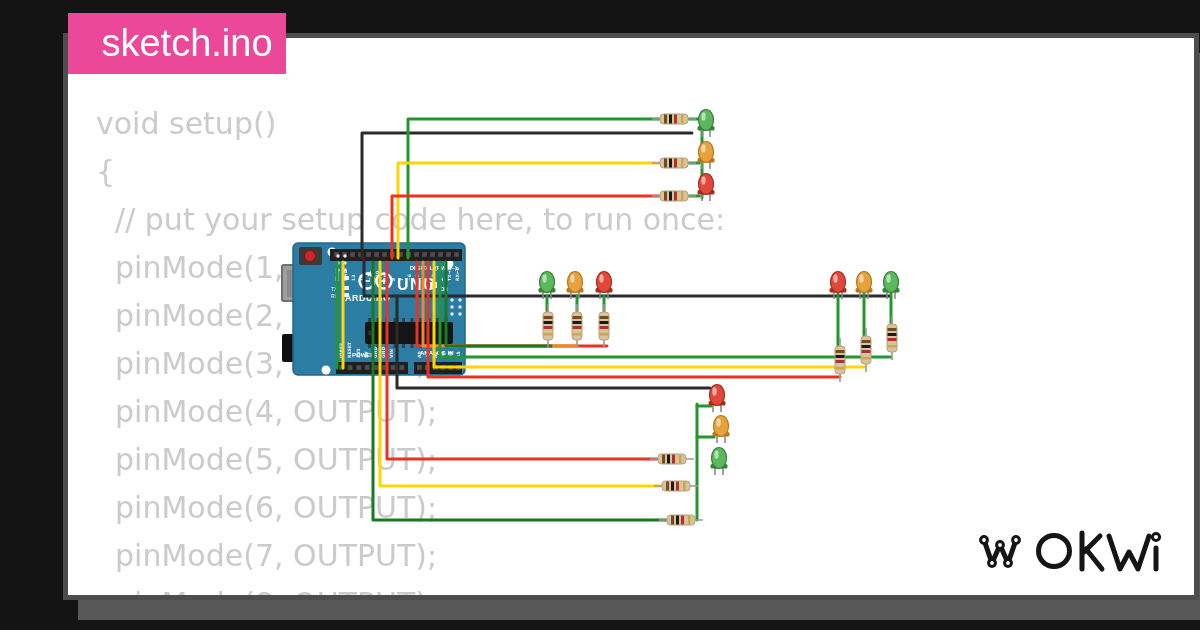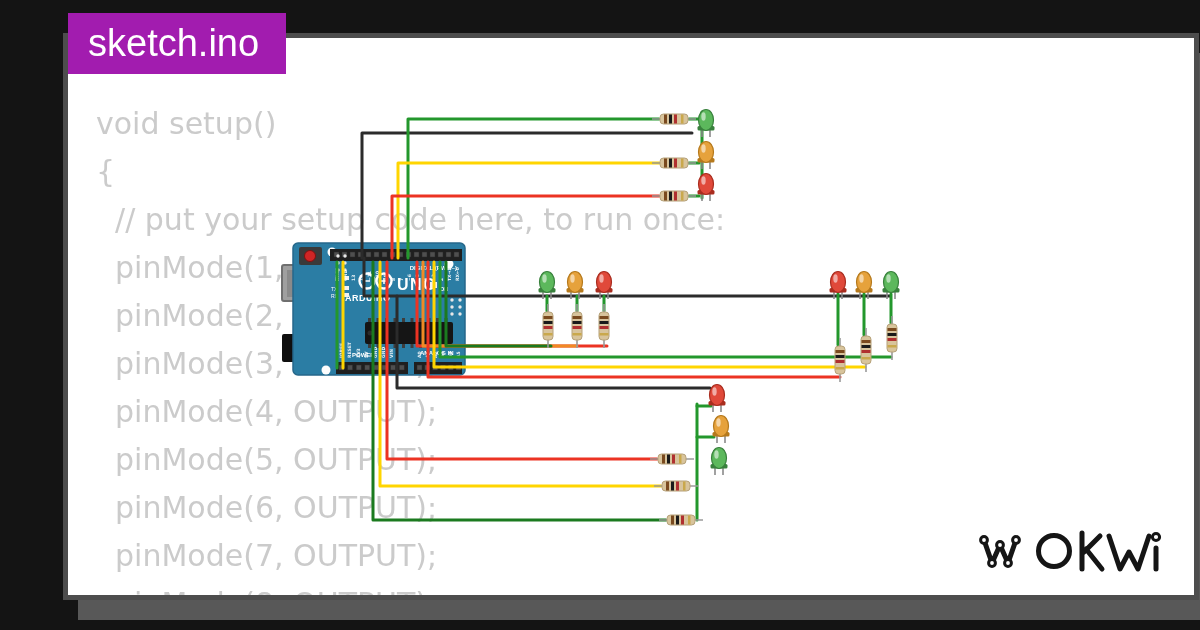--- a/index.html
+++ b/index.html
@@ -409,15 +409,15 @@
       <circle cx="984" cy="540" r="3.4"></circle>
       <circle cx="992" cy="563" r="3.4"></circle>
       <circle cx="1000" cy="545" r="3.4"></circle>
       <circle cx="1008" cy="563" r="3.4"></circle>
       <circle cx="1016" cy="540" r="3.4"></circle>
       <circle cx="1156" cy="537" r="3.6"></circle>
     </g>
   </g>
 </svg>
 
-<div class="titlebox" style="background: #a21caf; color: rgb(255, 255, 255);">
+<div class="titlebox" style="background: #ec4899; color: rgb(255, 255, 255); justify-content: center;">
   <span>sketch.ino</span>
 </div>
 
 </body></html>

